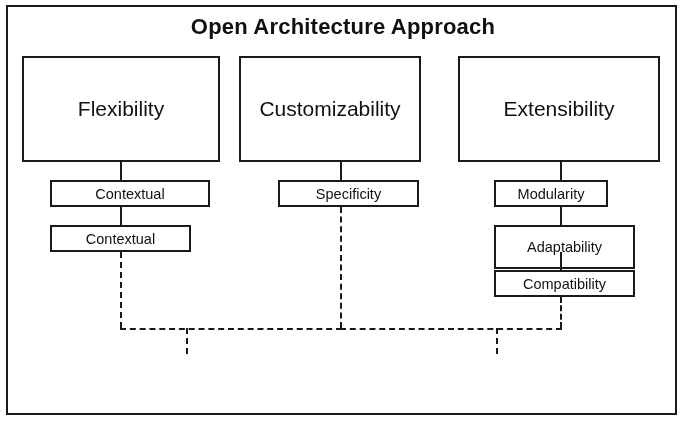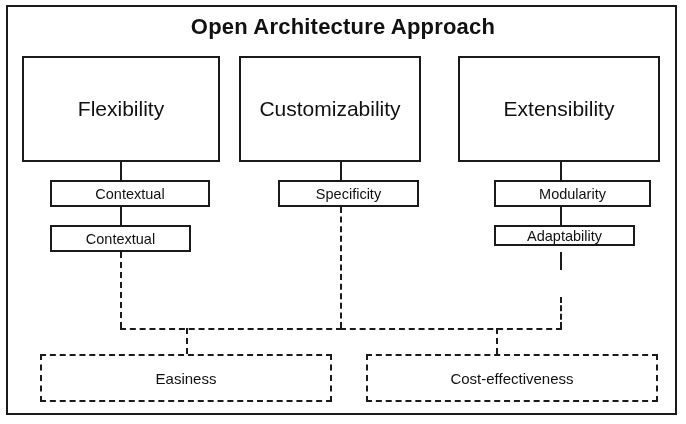--- a/index.html
+++ b/index.html
@@ -112,43 +112,40 @@
   </div>
   <div class="line vline" style="left:120px; top:207px; height:18px;"></div>
   <div class="node attr" style="left:50px; top:225px; width:141px; height:27px;">
     <span>Contextual</span>
   </div>
 
   <div class="node attr" style="left:270px; top:180px; width:141px; height:27px;margin-left:8px;">
     <span>Specificity</span>
   </div>
 
-  <div class="node attr" style="left:494px; top:180px; width:157px; height:27px;">
+  <div class="node attr" style="left:494px; top:180px; width:114px; height:27px;">
     <span>Modularity</span>
   </div>
   <div class="line vline" style="left:560px; top:207px; height:18px;"></div>
-  <div class="node attr" style="left:494px; top:225px; width:141px; height:21px;">
+  <div class="node attr" style="left:494px; top:225px; width:141px; height:44px;">
     <span>Adaptability</span>
   </div>
   <div class="line vline" style="left:560px; top:252px; height:18px;"></div>
+  <div class="node attr" style="left:494px; top:270px; width:141px; height:27px;">
+    <span>Compatibility</span>
+  </div>
 
   <div class="dline dvline" style="left:120px; top:252px; height:76px;"></div>
 
   <div class="dline dvline" style="left:340px; top:207px; height:121px;"></div>
 
   <div class="dline dvline" style="left:560px; top:297px; height:31px;"></div>
 
   <div class="dline dhline" style="left:120px; top:328px; width:222px;"></div>
 
   <div class="dline dhline" style="left:340px; top:328px; width:222px;"></div>
 
   <div class="dline dvline" style="left:186px; top:328px; height:26px;"></div>
   <div class="dline dvline" style="left:496px; top:328px; height:26px;"></div>
 
-  <div class="node outcome" style="left:40px; top:354px; width:292px; height:48px;">
-    <span>Easiness</span>
-  </div>
 
-  <div class="node outcome" style="left:366px; top:354px; width:292px; height:48px;">
-    <span>Cost-effectiveness</span>
-  </div>
 
 </div>
 
 </body></html>

